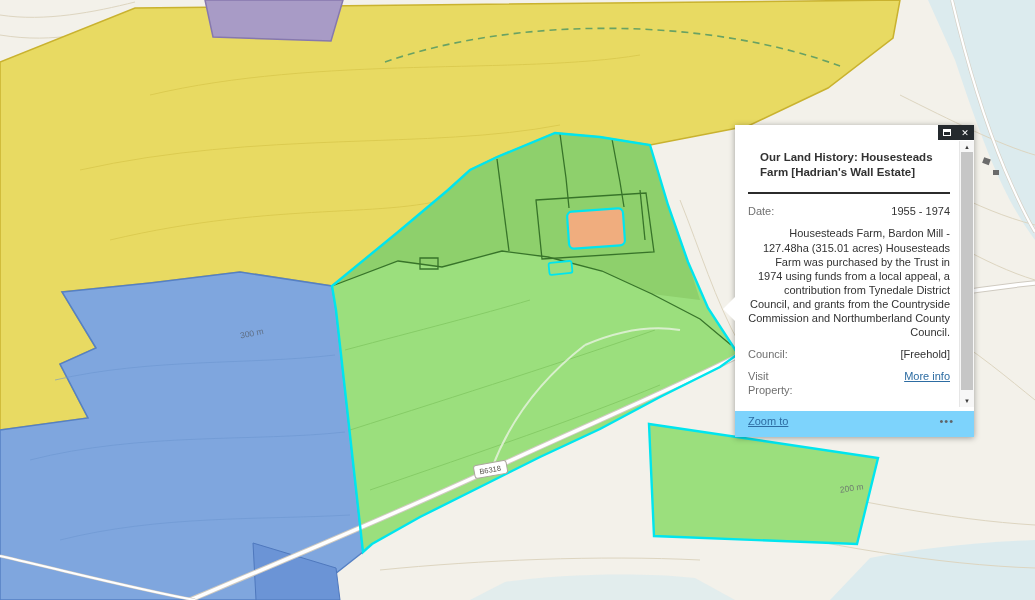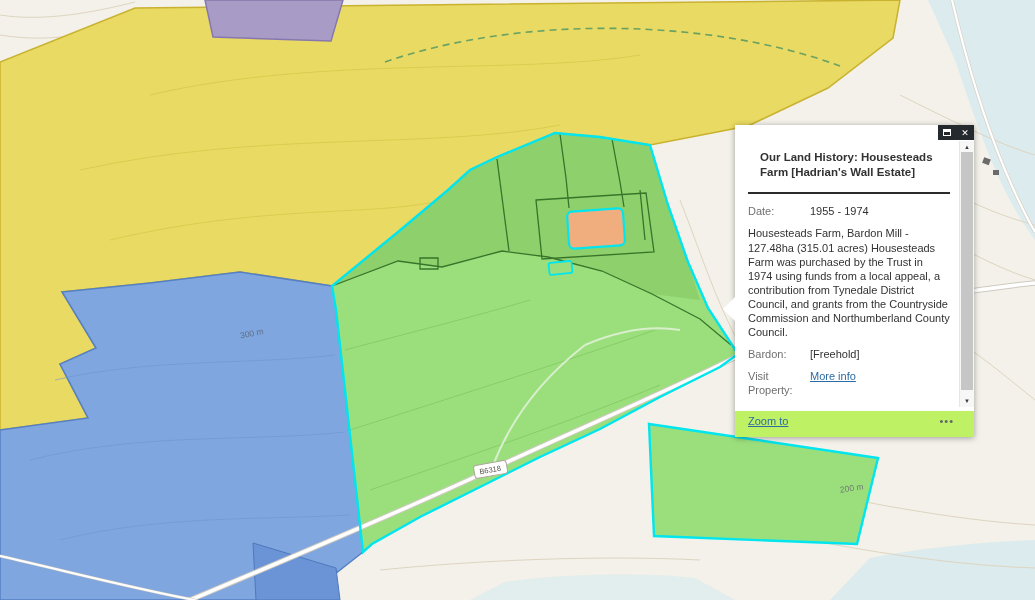--- a/index.html
+++ b/index.html
@@ -29,27 +29,27 @@
   .dock-glyph::before { content:""; position:absolute; top:0; left:0; right:0; height:2px; background:#fff; }
 
   .popup-body {
     position:absolute; top:0; bottom:26px; left:0; right:15px; overflow:hidden;
     padding:13px 9px 0 13px;
   }
   .popup-title { font-size:11.5px; font-weight:bold; color:#323232; line-height:1.32; margin:12px; }
   .title-divider { height:2px; background:#2b2b2b; margin:7px 0 10px 0; }
   .field-row { display:flex; margin-bottom:8px; font-size:11px; line-height:1.28; }
   .field-label { flex:0 0 62px; width:62px; color:#707070; padding-right:5px; box-sizing:border-box; }
-  .field-value { flex:1; color:#323232; }
+  .field-value { flex:1; color:#323232;text-align:right; }
   .link { color:#2d6ca2; text-decoration:underline; cursor:pointer; }
 
   .popup-footer {
     position:absolute; left:0; right:0; bottom:0; height:26px; box-sizing:border-box;
     display:flex; align-items:center; justify-content:space-between;
-    padding:0 20px 6px 13px; font-size:11px; background:#bef264;
+    padding:0 20px 6px 13px; font-size:11px; background:#7dd3fc;
   }
   .ellipsis-btn { color:#5f6468; font-size:11px; letter-spacing:1px; background:none; border:0; cursor:pointer; line-height:1; padding:0; }
 
   .popup-scrollbar {
     position:absolute; top:16px; right:0; width:15px; height:266px;
     background:#f7f7f7; border-left:1px solid #e6e6e6; box-sizing:border-box;
   }
   .scroll-arrow { position:absolute; left:0; right:0; text-align:center; font-size:6px; color:#3c3c3c; height:10px; line-height:10px; cursor:pointer; }
   .scroll-arrow.up { top:1px; } .scroll-arrow.down { bottom:1px; }
   .scroll-thumb { position:absolute; left:1px; width:12px; top:11px; height:238px; background:#c6c6c6; cursor:pointer; }
@@ -172,21 +172,21 @@
       <div class="field-row">
         <div class="field-label">Date:</div>
         <div class="field-value">1955 - 1974</div>
       </div>
 
       <div class="field-row">
         <div class="field-value">Housesteads Farm, Bardon Mill - 127.48ha (315.01 acres) Housesteads Farm was purchased by the Trust in 1974 using funds from a local appeal, a contribution from Tynedale District Council, and grants from the Countryside Commission and Northumberland County Council.</div>
       </div>
 
       <div class="field-row">
-        <div class="field-label">Bardon:</div>
+        <div class="field-label">Council:</div>
         <div class="field-value">[Freehold]</div>
       </div>
 
       <div class="field-row">
         <div class="field-label">Visit Property:</div>
         <div class="field-value">
           <a class="link" href="#">More info</a>
         </div>
       </div>
 

